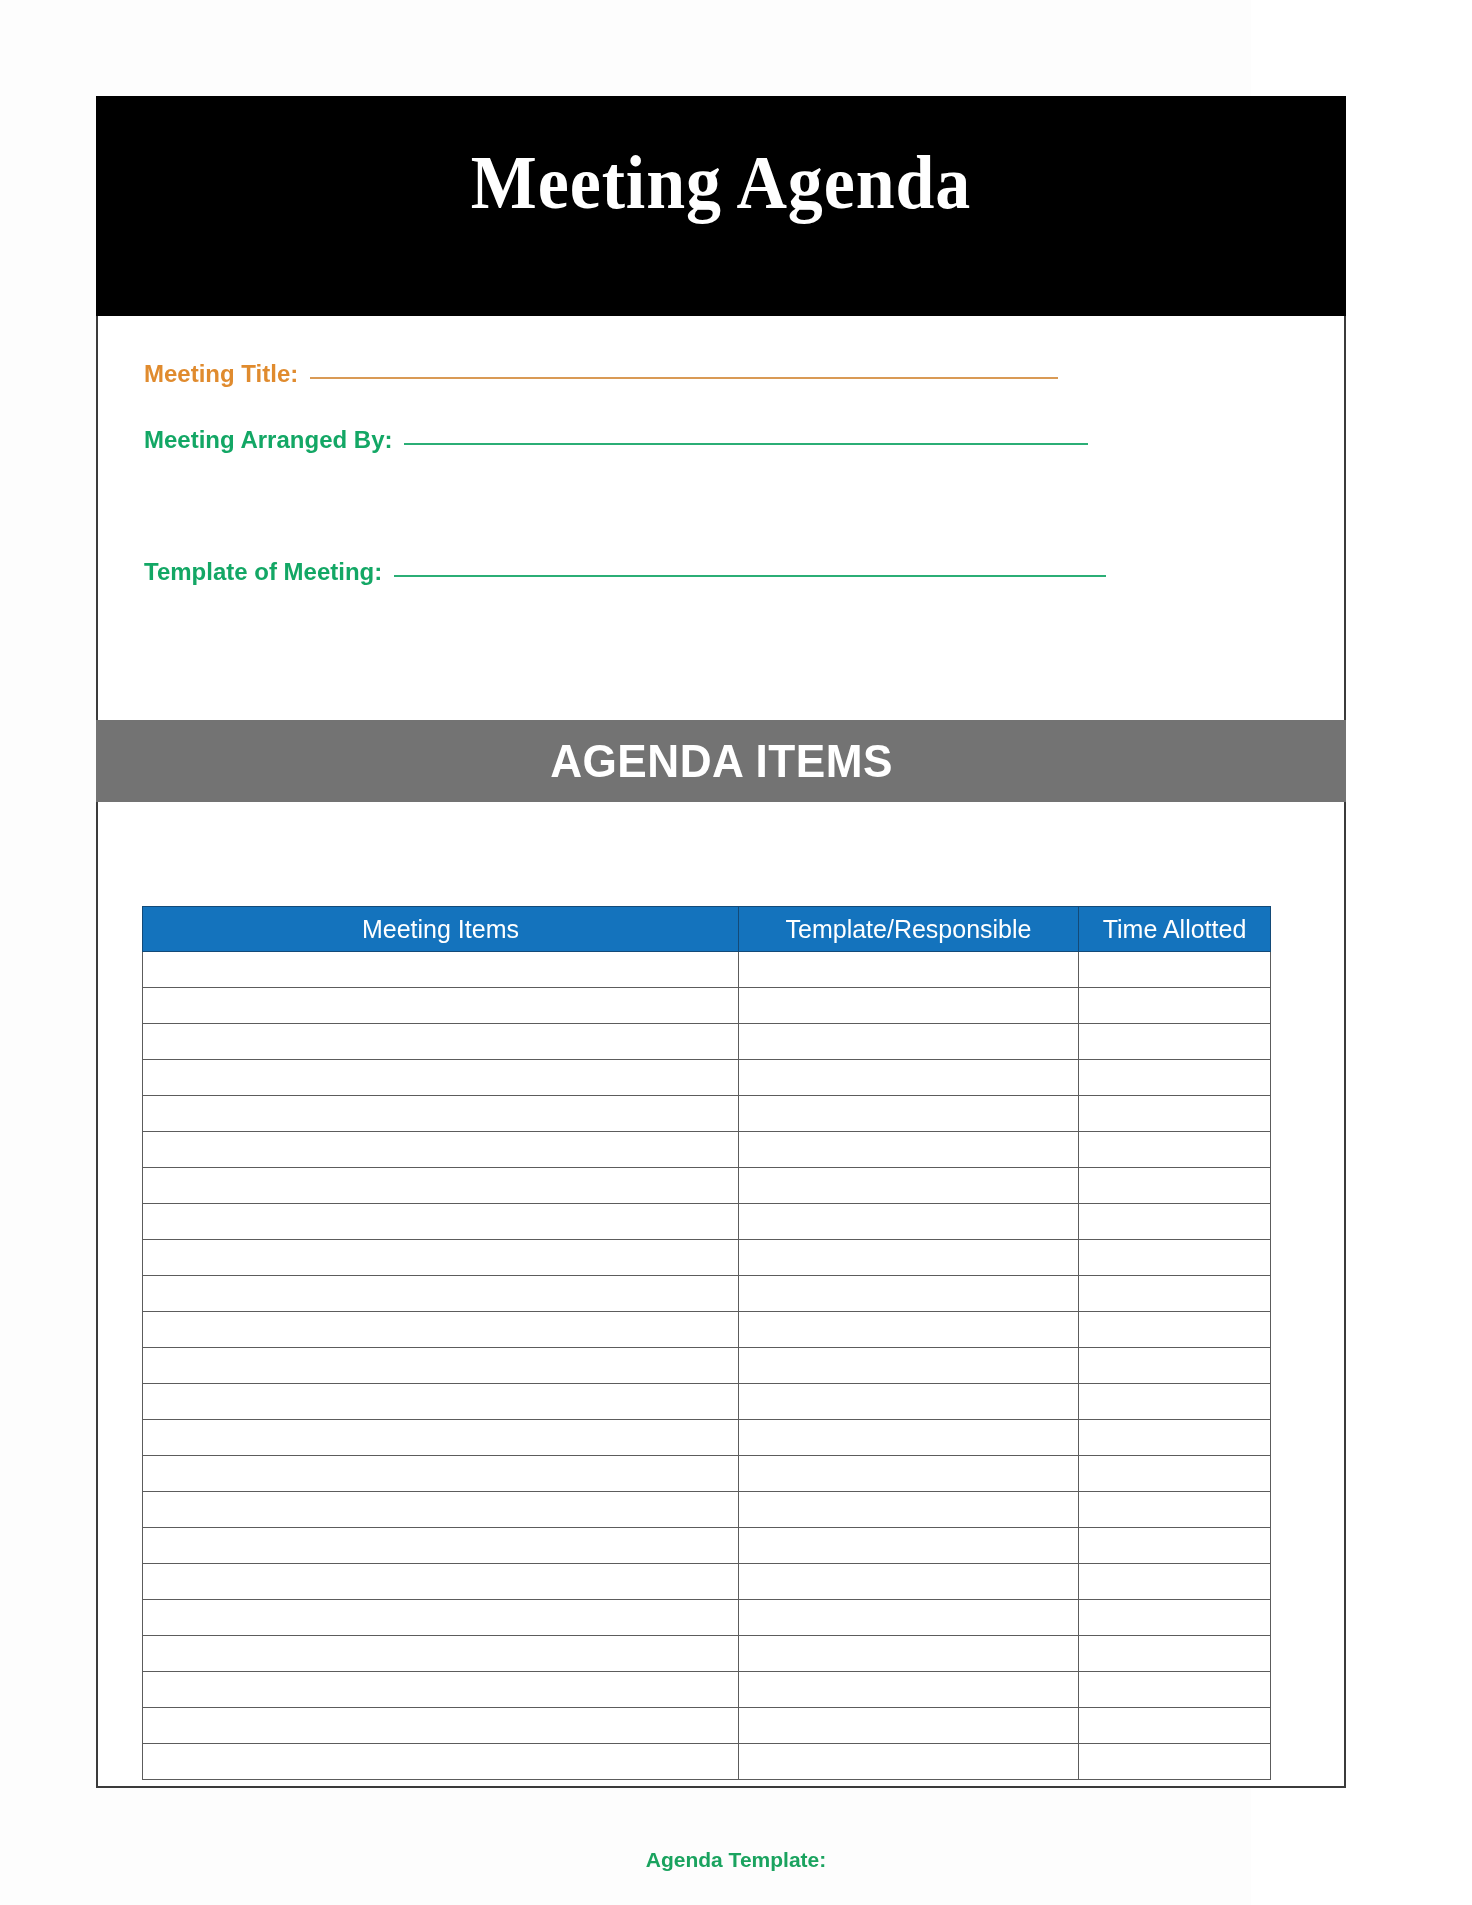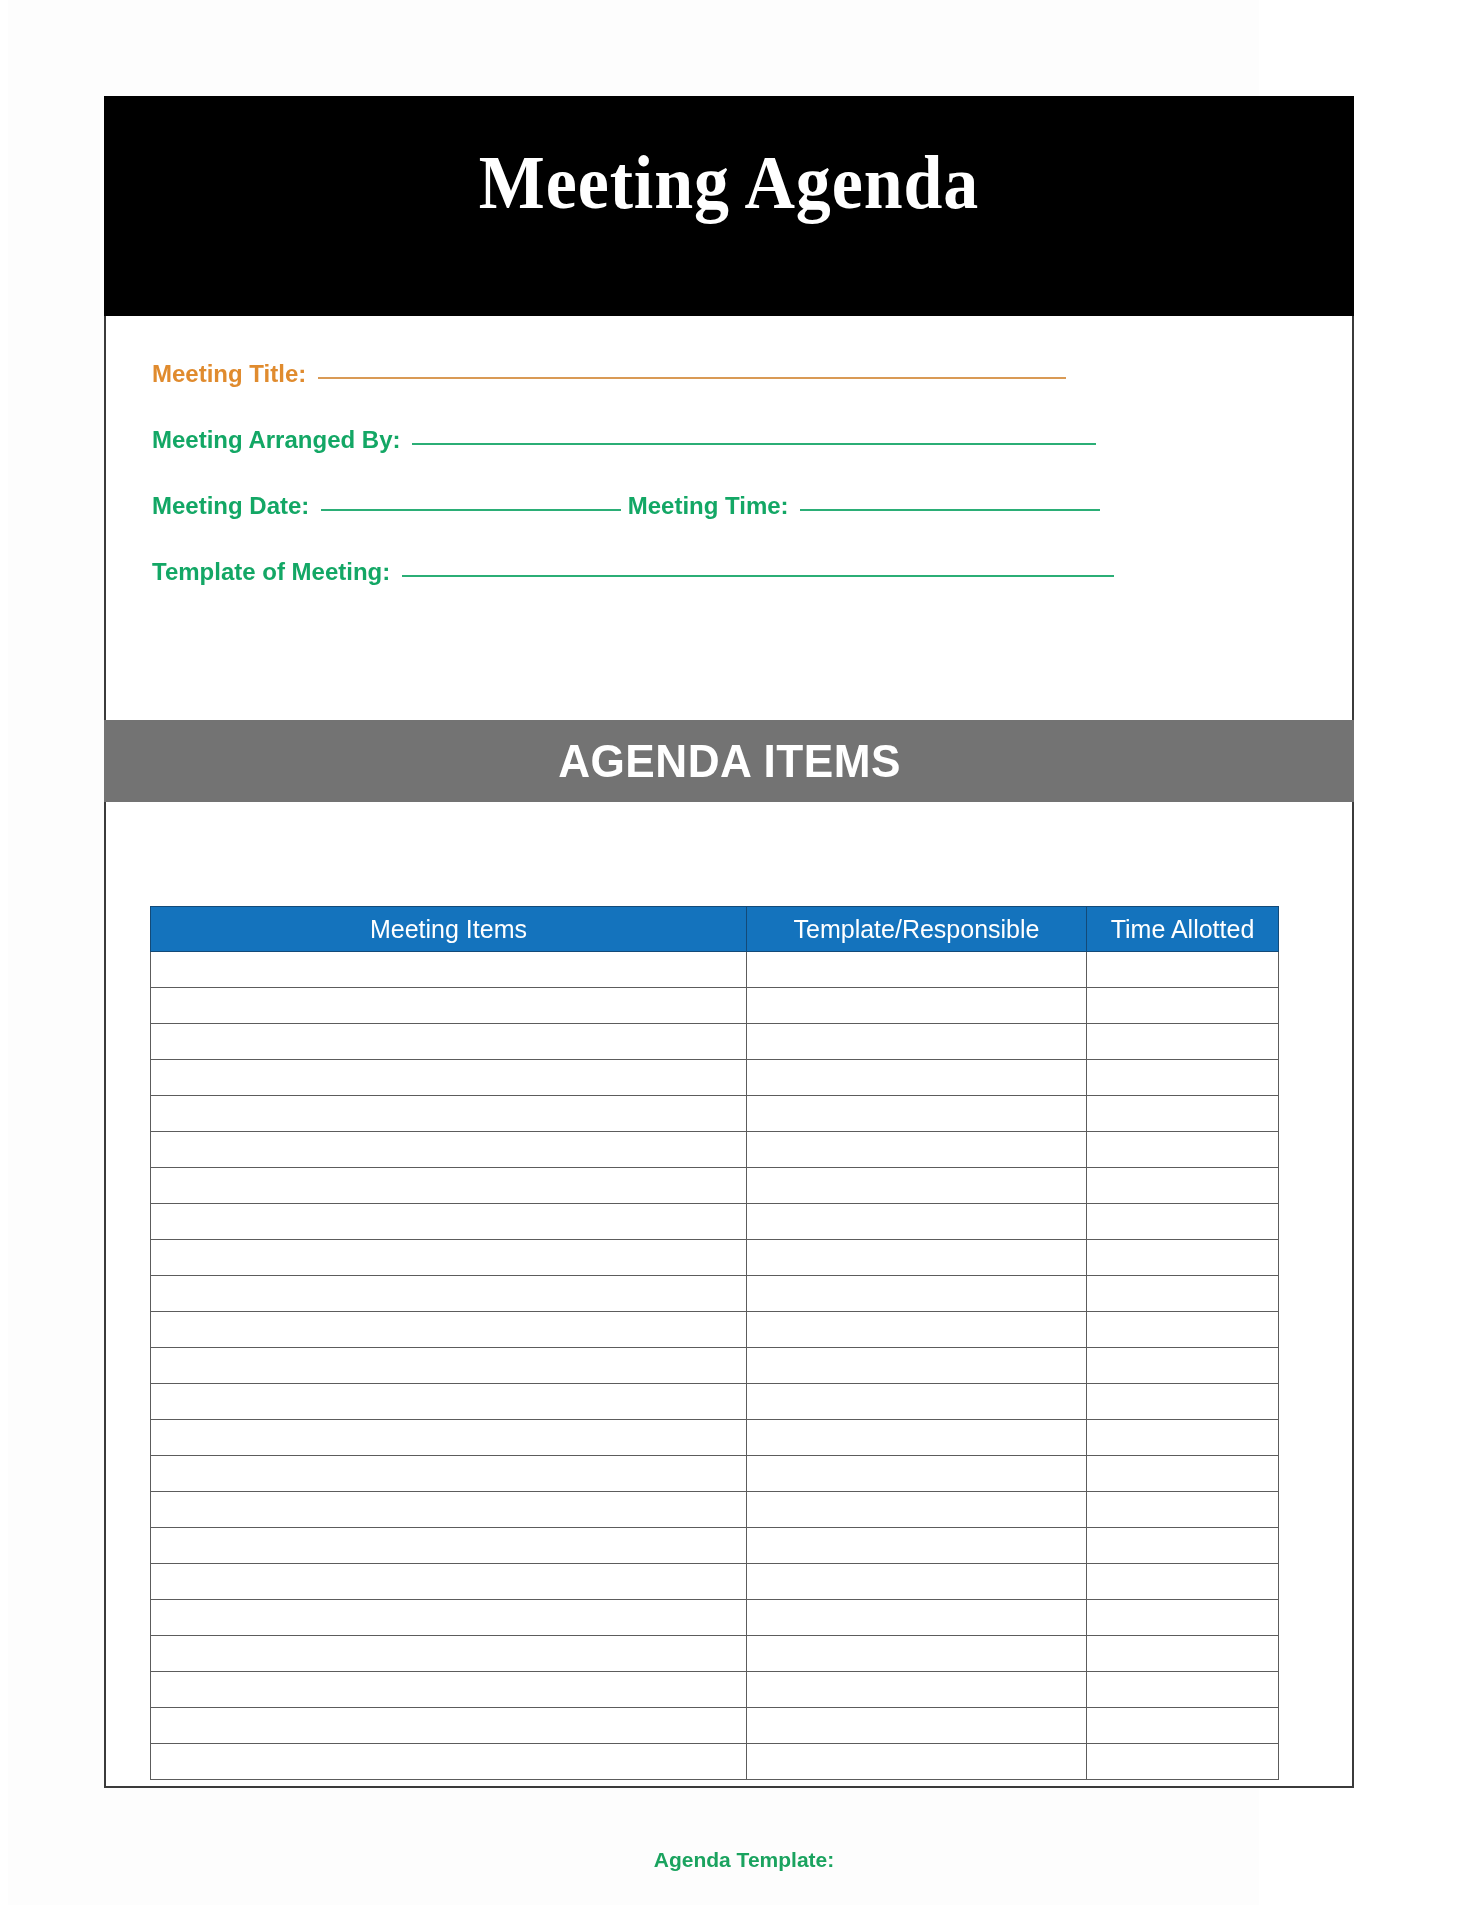--- a/index.html
+++ b/index.html
@@ -11,21 +11,21 @@
     height: 1905px;
     background: #ffffff;
     font-family: "Liberation Sans", sans-serif;
     position: relative;
     overflow: hidden;
   }
 
   
   .page {
     position: absolute;
-    left: 8px; top: 0;
+    left: 0; top: 0;
     width: 1251px;
     height: 1905px;
     background: #fdfdfd;
   }
 
   
   .doc-frame {
     position: absolute;
     left: 96px;
     top: 96px;
@@ -217,26 +217,20 @@
     <div class="field-row row-title">
       <span class="flabel c-orange">Meeting Title:</span>
       <span class="fline line-orange" style="width:748px"></span>
     </div>
 
     <div class="field-row row-arrang">
       <span class="flabel c-green">Meeting Arranged By:</span>
       <span class="fline line-green" style="width:684px"></span>
     </div>
 
-    <div class="field-row row-date">
-      <span class="flabel c-green">Meeting Date:</span>
-      <span class="fline line-green" style="width:300px"></span>
-      <span class="flabel c-green" style="margin-left:0px">Meeting Time:</span>
-      <span class="fline line-green" style="width:300px"></span>
-    </div>
 
     <div class="field-row row-purpose">
       <span class="flabel c-green">Template of Meeting:</span>
       <span class="fline line-green" style="width:712px"></span>
     </div>
 
   </div>
 
   <div class="agenda-band">
     <span class="agenda-band-text">AGENDA ITEMS</span>

